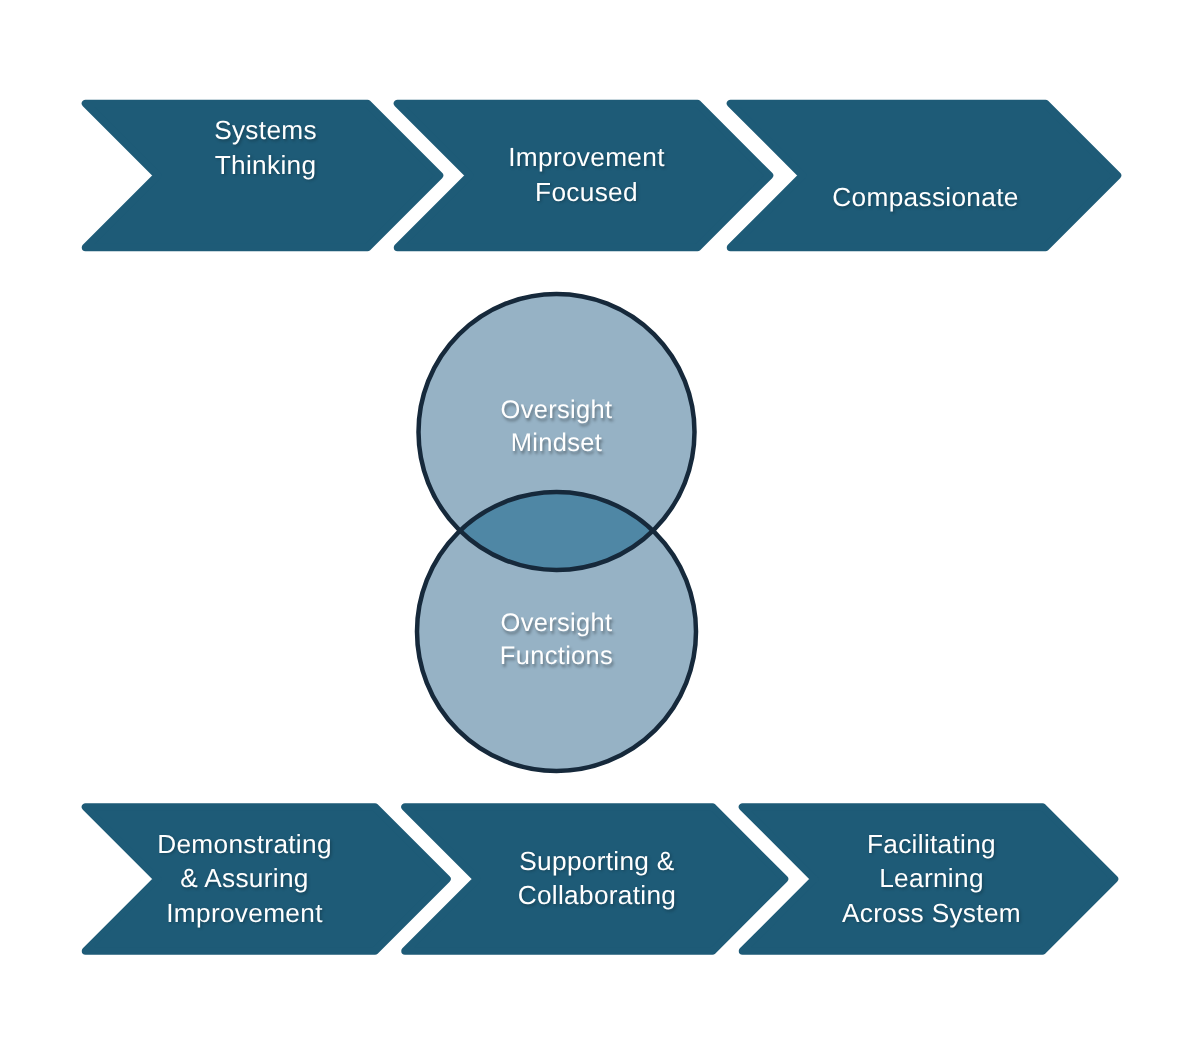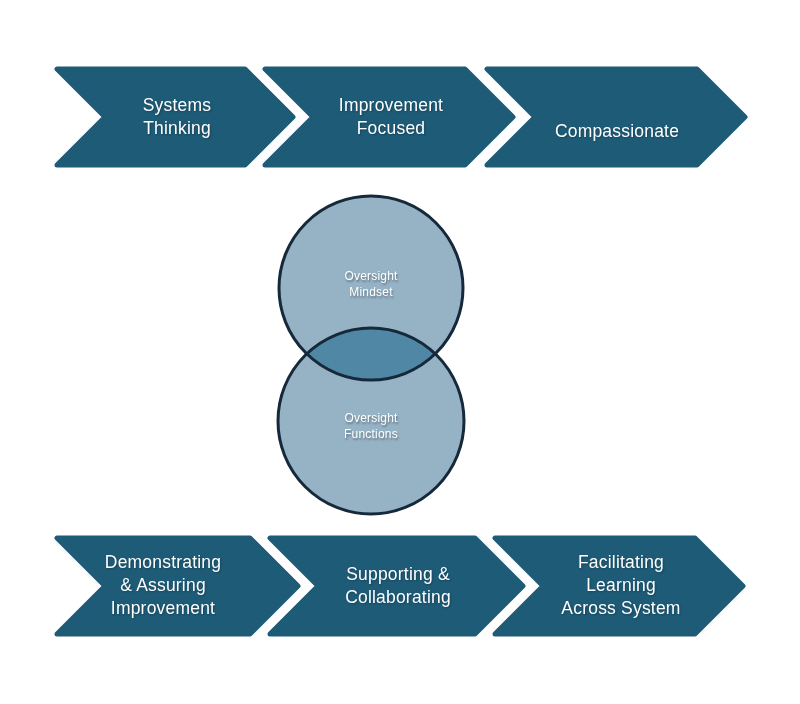--- a/index.html
+++ b/index.html
@@ -49,21 +49,21 @@
     text-align: center;
     color: var(--label_text, #ffffff);
     font-size: 17.5px;
     line-height: 1.32;
     white-space: pre-line;
     letter-spacing: 0.2px;
     text-shadow: 1px 1px 2px rgba(0,0,0,0.25);
     pointer-events: none;
   }
   .label.circle-label {
-    font-size: 12px;
+    font-size: 17px;
     text-shadow: 1px 2px 2px rgba(0,0,0,0.35);
   }
 </style>
 </head>
 <body>
 
 <div class="stage">
 
   <svg class="shapes-layer" viewBox="0 0 800 704">
 
@@ -75,21 +75,21 @@
     <circle class="circle-fill" cx="371" cy="421" r="93"></circle>
     <path class="overlap-fill" d="M 306.7 354.5 A 93 93 0 0 1 435.3 354.5 A 92 92 0 0 1 306.7 354.5 Z"></path>
     <circle class="circle-outline" cx="371" cy="288" r="92"></circle>
     <circle class="circle-outline" cx="371" cy="421" r="93"></circle>
 
     <polygon class="arrow-shape" points="57,538 250,538 298,586 250,634 57,634 105,586"></polygon>
     <polygon class="arrow-shape" points="270,538 475,538 523,586 475,634 270,634 318,586"></polygon>
     <polygon class="arrow-shape" points="495,538 695,538 743,586 695,634 495,634 543,586"></polygon>
   </svg>
 
-  <div class="label" style="left:177px; top:117px;">Systems
+  <div class="label" style="left:177px; top:99px;">Systems
 Thinking</div>
   <div class="label" style="left:391px; top:117px;">Improvement
 Focused</div>
   <div class="label" style="left:617px; top:132px;">Compassionate</div>
 
   <div class="label circle-label" style="left:371px; top:285px;">Oversight
 Mindset</div>
   <div class="label circle-label" style="left:371px; top:427px;">Oversight
 Functions</div>
 

